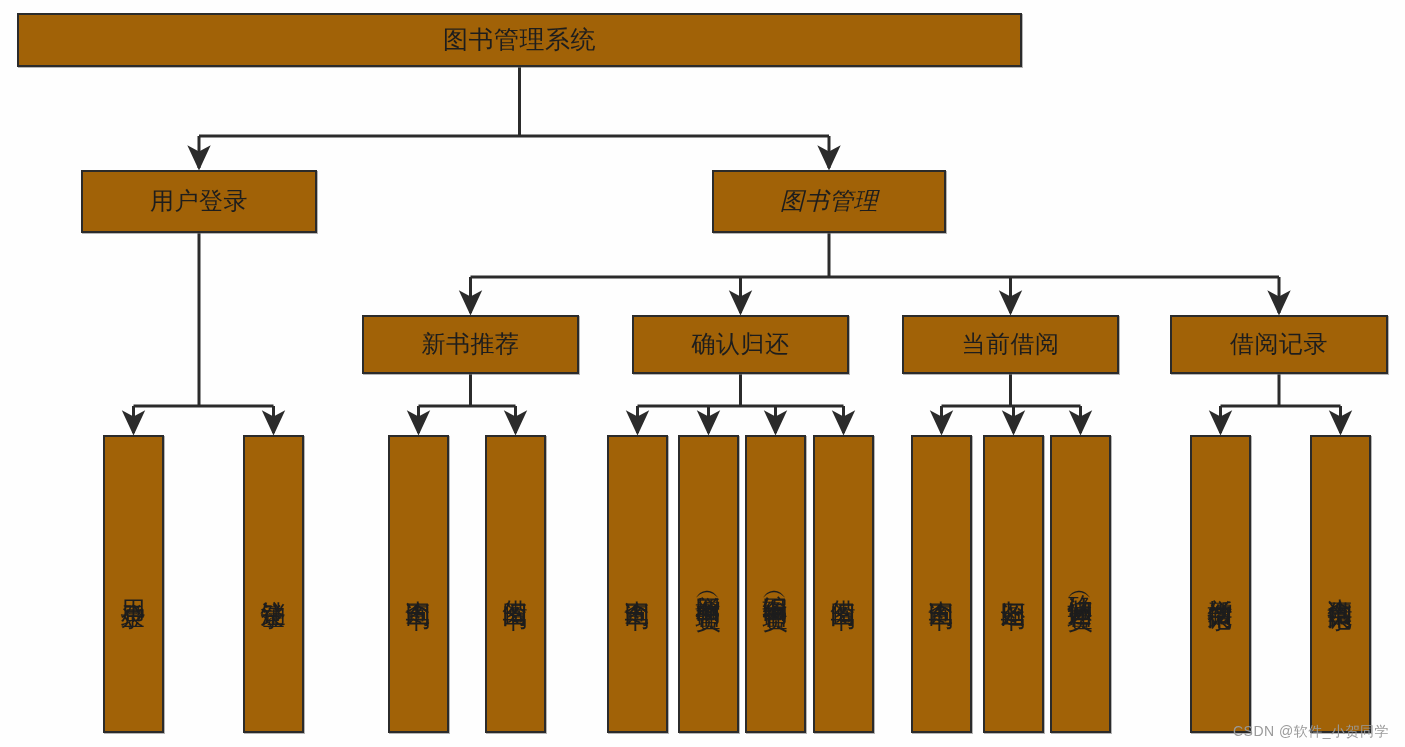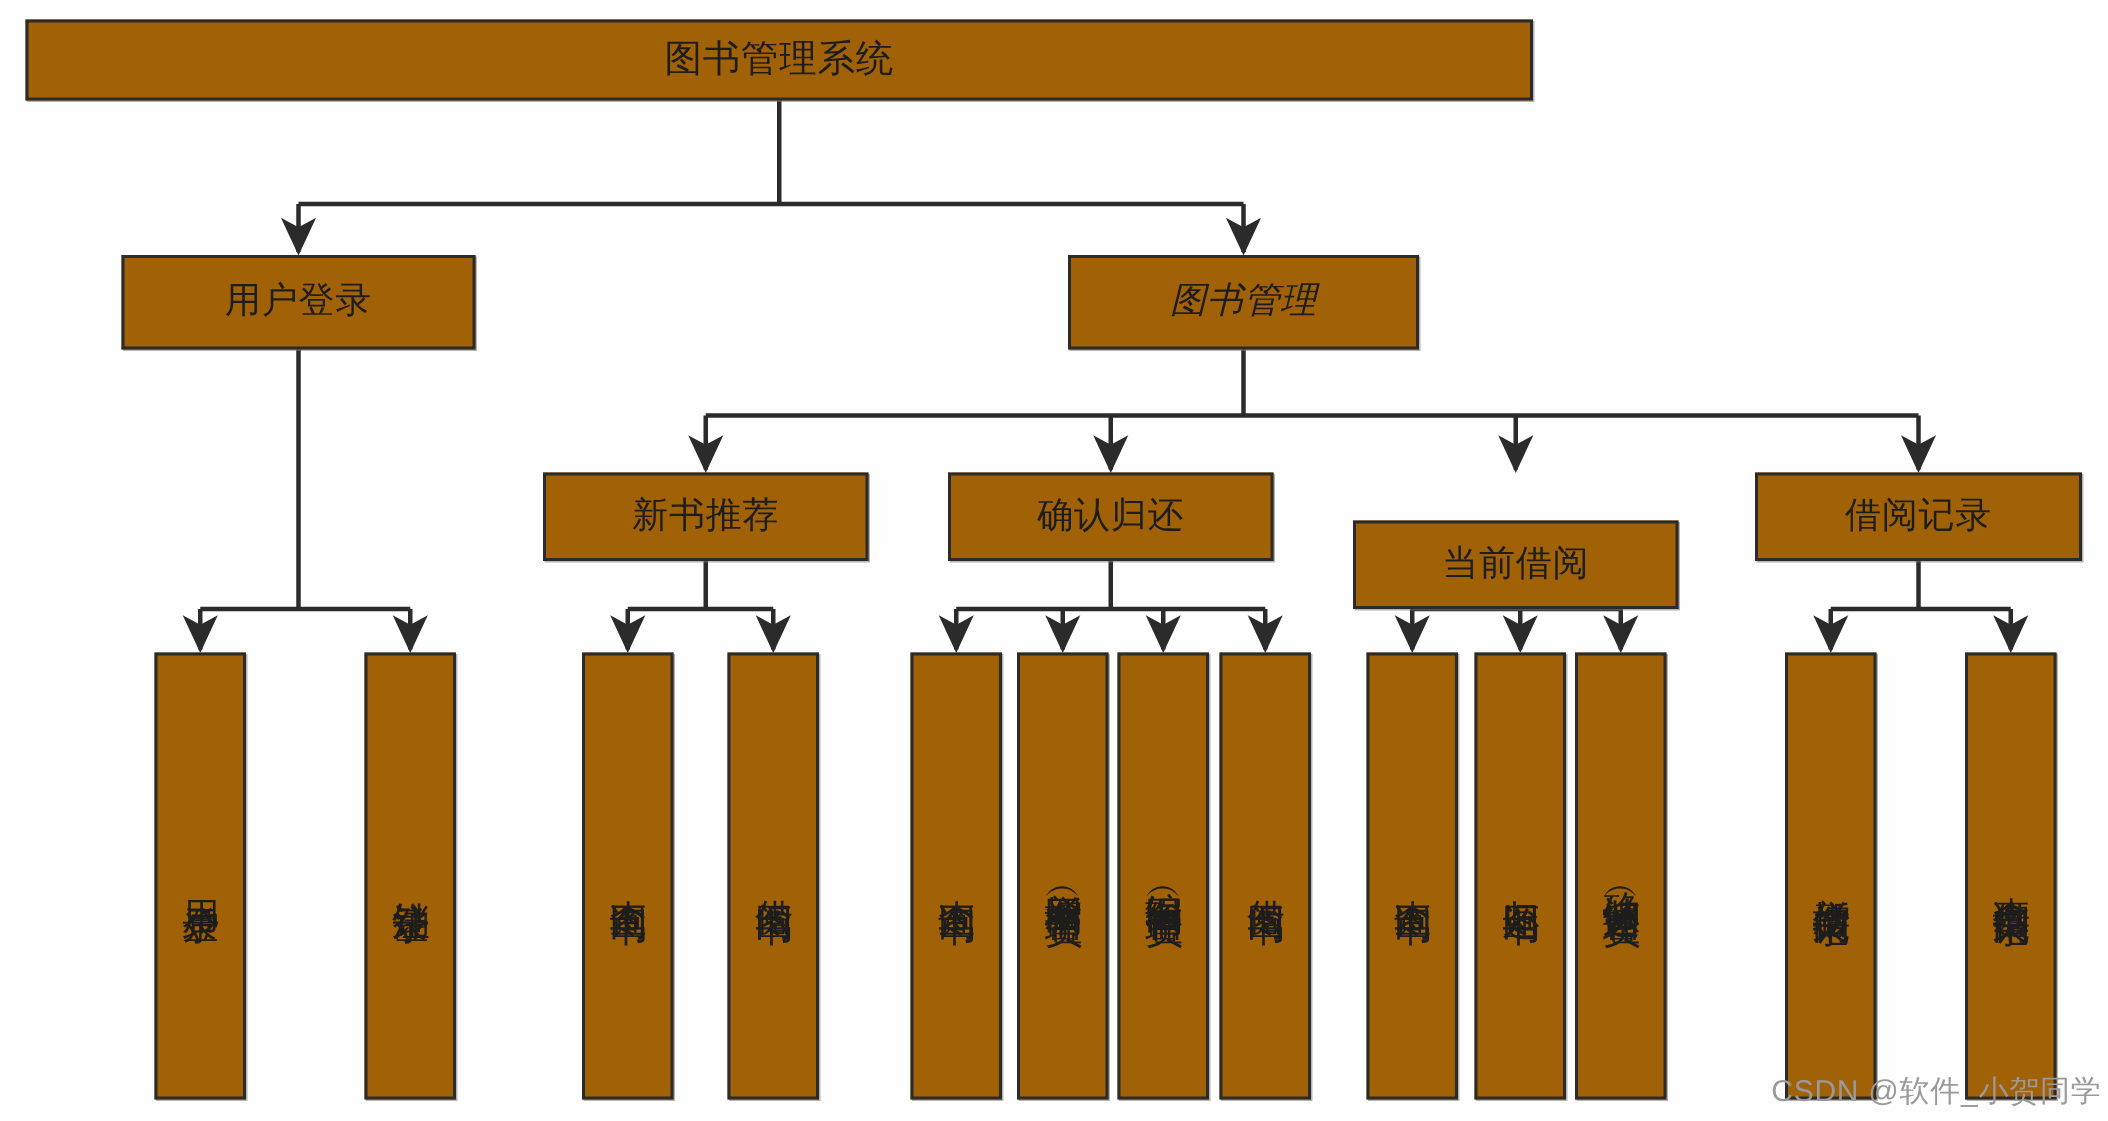--- a/index.html
+++ b/index.html
@@ -53,23 +53,23 @@
   .node.vertical .label {
     writing-mode: vertical-rl;
     text-orientation: upright;
     font-size: 25px;
     line-height: 1.12;
     letter-spacing: 2px;
     max-height: 100%;
   }
   .watermark {
     position: absolute;
-    right: 4px;
+    right: 16px;
     bottom: 6px;
-    font-size: 20px;
+    font-size: 14px;
     color: #9a9a9a;
     letter-spacing: 0.5px;
     white-space: nowrap;
     pointer-events: none;
   }
 </style>
 </head>
 <body>
 
 <div id="canvas">
@@ -126,21 +126,21 @@
       </div>
       <div class="node horizontal" style="left: 712px; top: 170px; width: 234px; height: 63px; font-style: italic;">
         <div class="label">图书管理</div>
       </div>
       <div class="node horizontal" style="left: 362px; top: 315px; width: 217px; height: 59px;">
         <div class="label">新书推荐</div>
       </div>
       <div class="node horizontal" style="left: 632px; top: 315px; width: 217px; height: 59px;">
         <div class="label">确认归还</div>
       </div>
-      <div class="node horizontal" style="left: 902px; top: 315px; width: 217px; height: 59px; margin-top: 32px;">
+      <div class="node horizontal" style="left: 902px; top: 315px; width: 217px; height: 59px;">
         <div class="label">当前借阅</div>
       </div>
       <div class="node horizontal" style="left: 1170px; top: 315px; width: 218px; height: 59px; justify-content: center;">
         <div class="label">借阅记录</div>
       </div>
       <div class="node vertical" style="left: 103px; top: 435px; width: 61px; height: 298px;">
         <div class="label">用户登录</div>
       </div>
       <div class="node vertical" style="left: 243px; top: 435px; width: 61px; height: 298px;">
         <div class="label">注销登录</div>

